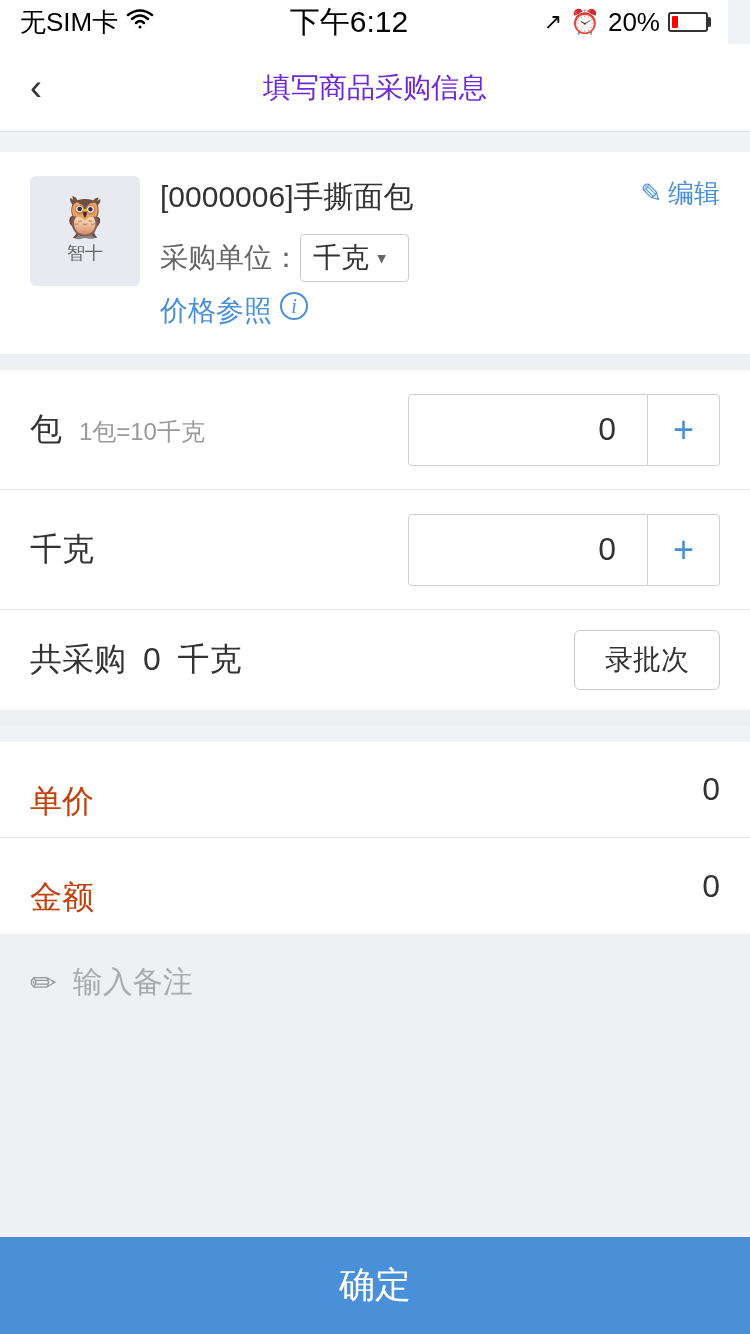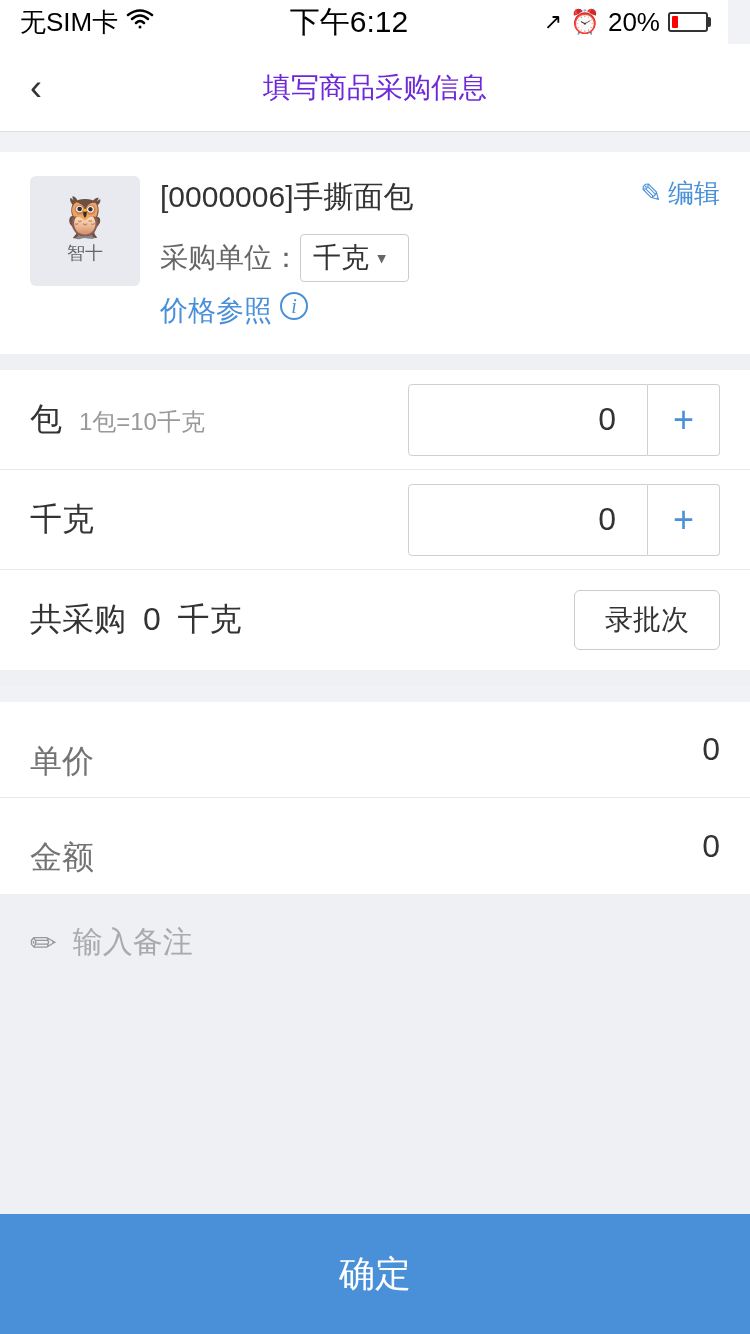--- a/index.html
+++ b/index.html
@@ -195,21 +195,21 @@
     }
 
     
     .input-section {
       background: #fff;
     }
     .input-row {
       display: flex;
       align-items: center;
       padding: 0 30px;
-      height: 100px;
+      height: 120px;
       border-bottom: 1px solid #e8e8e8;
     }
     .input-row-label {
       flex: 1;
       font-size: 32px;
       color: #333;
     }
     .input-row-sublabel {
       font-size: 24px;
       color: #999;
@@ -281,21 +281,21 @@
       justify-content: space-between;
       padding: 0 30px;
       height: 96px;
       border-bottom: 1px solid #e8e8e8;
     }
     .price-row:last-child {
       border-bottom: none;
     }
     .price-label {
       font-size: 32px;
-      color: #737373;
+      color: #c2410c;
       margin-top: 24px;
     }
     .price-value {
       font-size: 32px;
       color: #333;
     }
 
     
     .remark-section {
       background: #eef0f4;
@@ -321,21 +321,21 @@
       background: #eef0f4;
       min-height: 300px;
     }
 
     
     .confirm-bar {
       position: fixed;
       bottom: 0;
       left: 0;
       width: 750px;
-      height: 120px;
+      height: 97px;
       background: #4a90d9;
       display: flex;
       align-items: center;
       justify-content: center;
       cursor: pointer;
     }
     .confirm-text {
       font-size: 36px;
       color: #fff;
       font-weight: 500;

